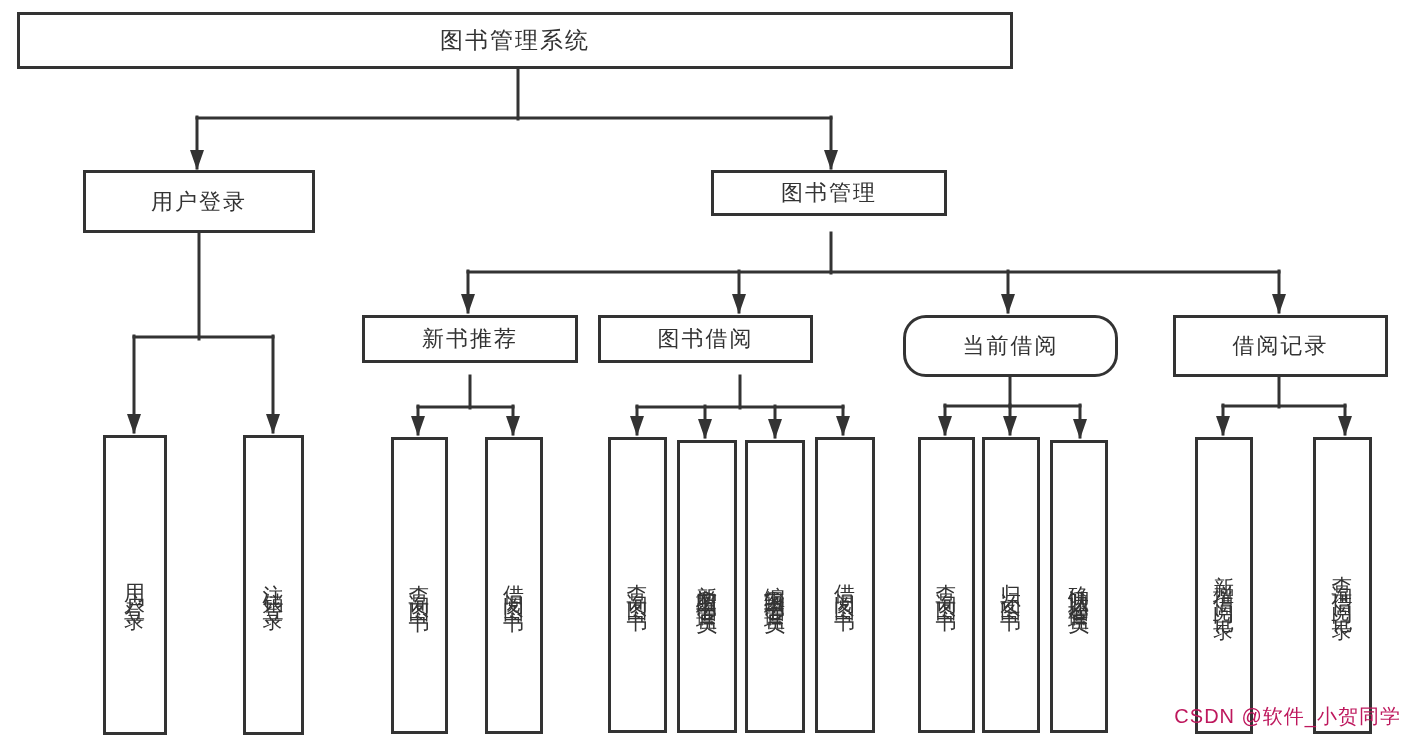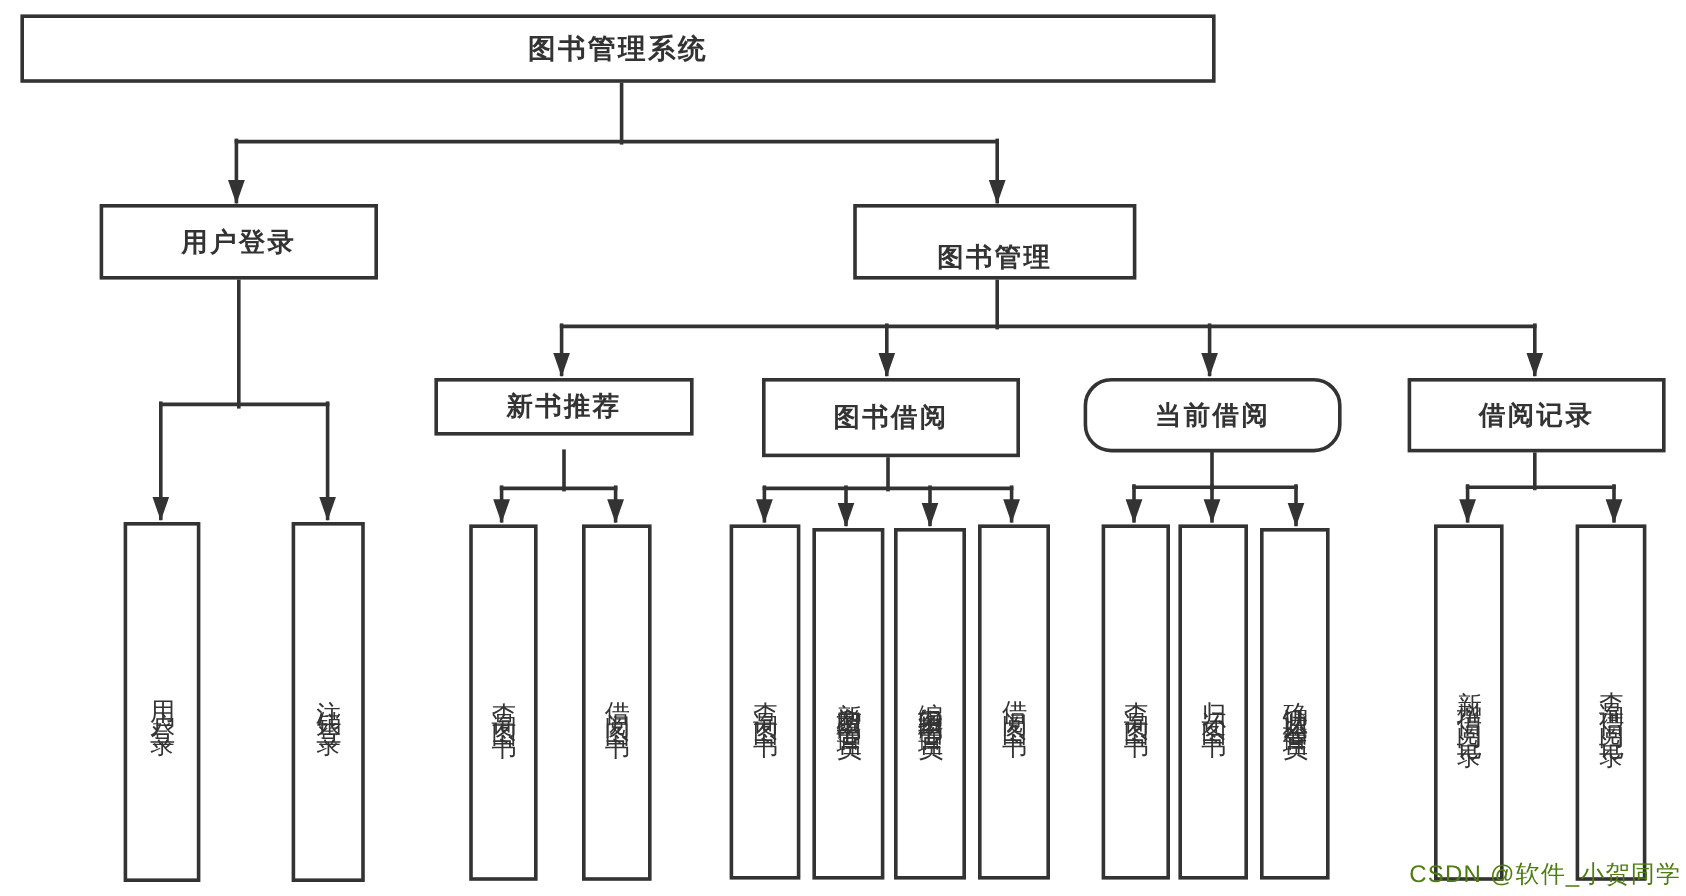--- a/index.html
+++ b/index.html
@@ -36,41 +36,40 @@
     background: #ffffff;
     display: flex;
     align-items: center;
     justify-content: center;
     text-align: center;
   }
   .node.h {
     font-size: 22px;
     letter-spacing: 2px;
     white-space: nowrap;
-    font-weight: bold;
   }
   .node.root { border-width: 3px; font-size: 23px; }
   .node.v span {
     writing-mode: vertical-rl;
     text-orientation: mixed;
     font-size: 21px;
     letter-spacing: 9px;
     line-height: 1;
     white-space: nowrap;
   }
   .node.v.tight span {
     letter-spacing: 4px;
     font-size: 21px;
   }
   #watermark {
     position: absolute;
     right: 4px;
-    bottom: 5px;
+    bottom: 17px;
     font-size: 20px;
-    color: #4d7c0f;
+    color: #be185d;
     letter-spacing: 1px;
     white-space: nowrap;
   }
 </style>
 </head>
 <body>
 
 <div id="stage">
 
   <svg id="connectors" viewBox="0 0 1405 747" xmlns="http://www.w3.org/2000/svg">
@@ -121,28 +120,28 @@
     <line x1="1345" y1="405" x2="1345" y2="434" marker-end="url(#arw)"></line>
   </svg>
 
   <div class="node h root" style="left:17px; top:12px; width:996px; height:57px;">
     <span>图书管理系统</span>
   </div>
 
   <div class="node h" style="left:83px; top:170px; width:232px; height:63px;">
     <span>用户登录</span>
   </div>
-  <div class="node h" style="left:711px; top:170px; width:236px; height:63px;align-items:flex-end;">
+  <div class="node h" style="left:711px; top:170px; width:236px; height:46px;">
     <span>图书管理</span>
   </div>
 
   <div class="node h" style="left:362px; top:315px; width:216px; height:48px;">
     <span>新书推荐</span>
   </div>
-  <div class="node h" style="left:635px; top:315px; width:215px; height:66px;">
+  <div class="node h" style="left:598px; top:315px; width:215px; height:48px;">
     <span>图书借阅</span>
   </div>
   <div class="node h" style="left:903px; top:315px; width:215px; height:62px;border-radius:23px;">
     <span>当前借阅</span>
   </div>
   <div class="node h" style="left:1173px; top:315px; width:215px; height:62px;">
     <span>借阅记录</span>
   </div>
 
   <div class="node v" style="left:103px; top:435px; width:64px; height:300px;">

